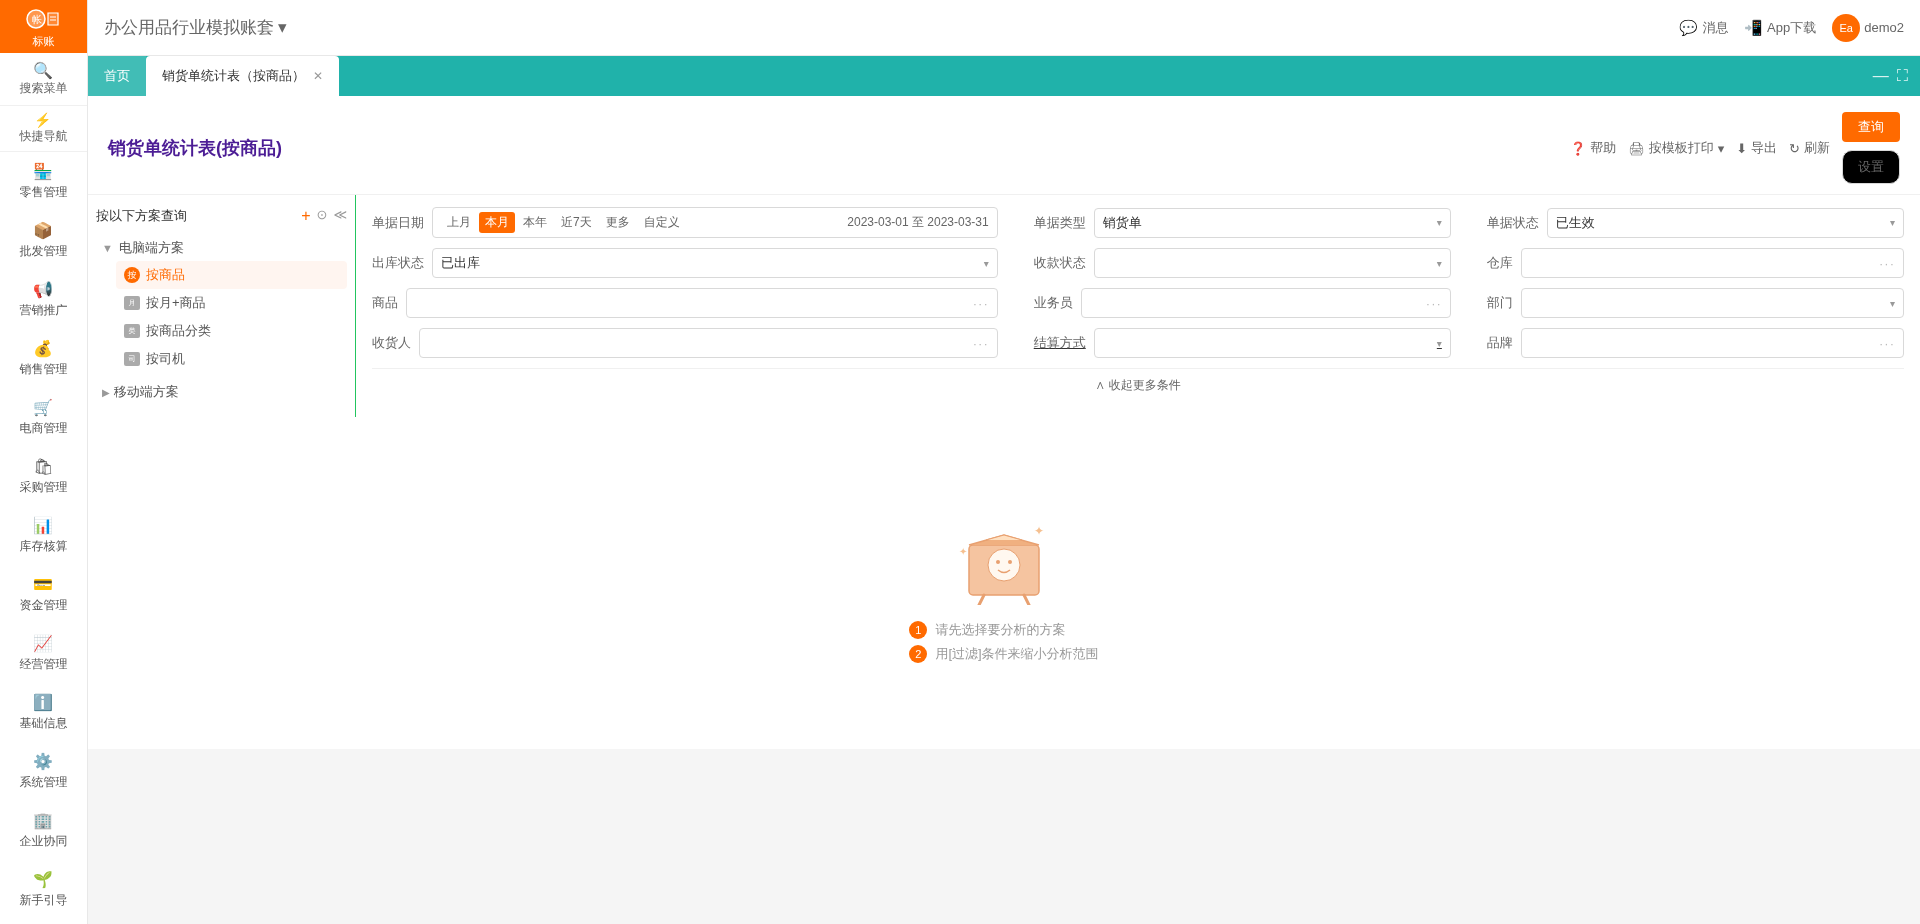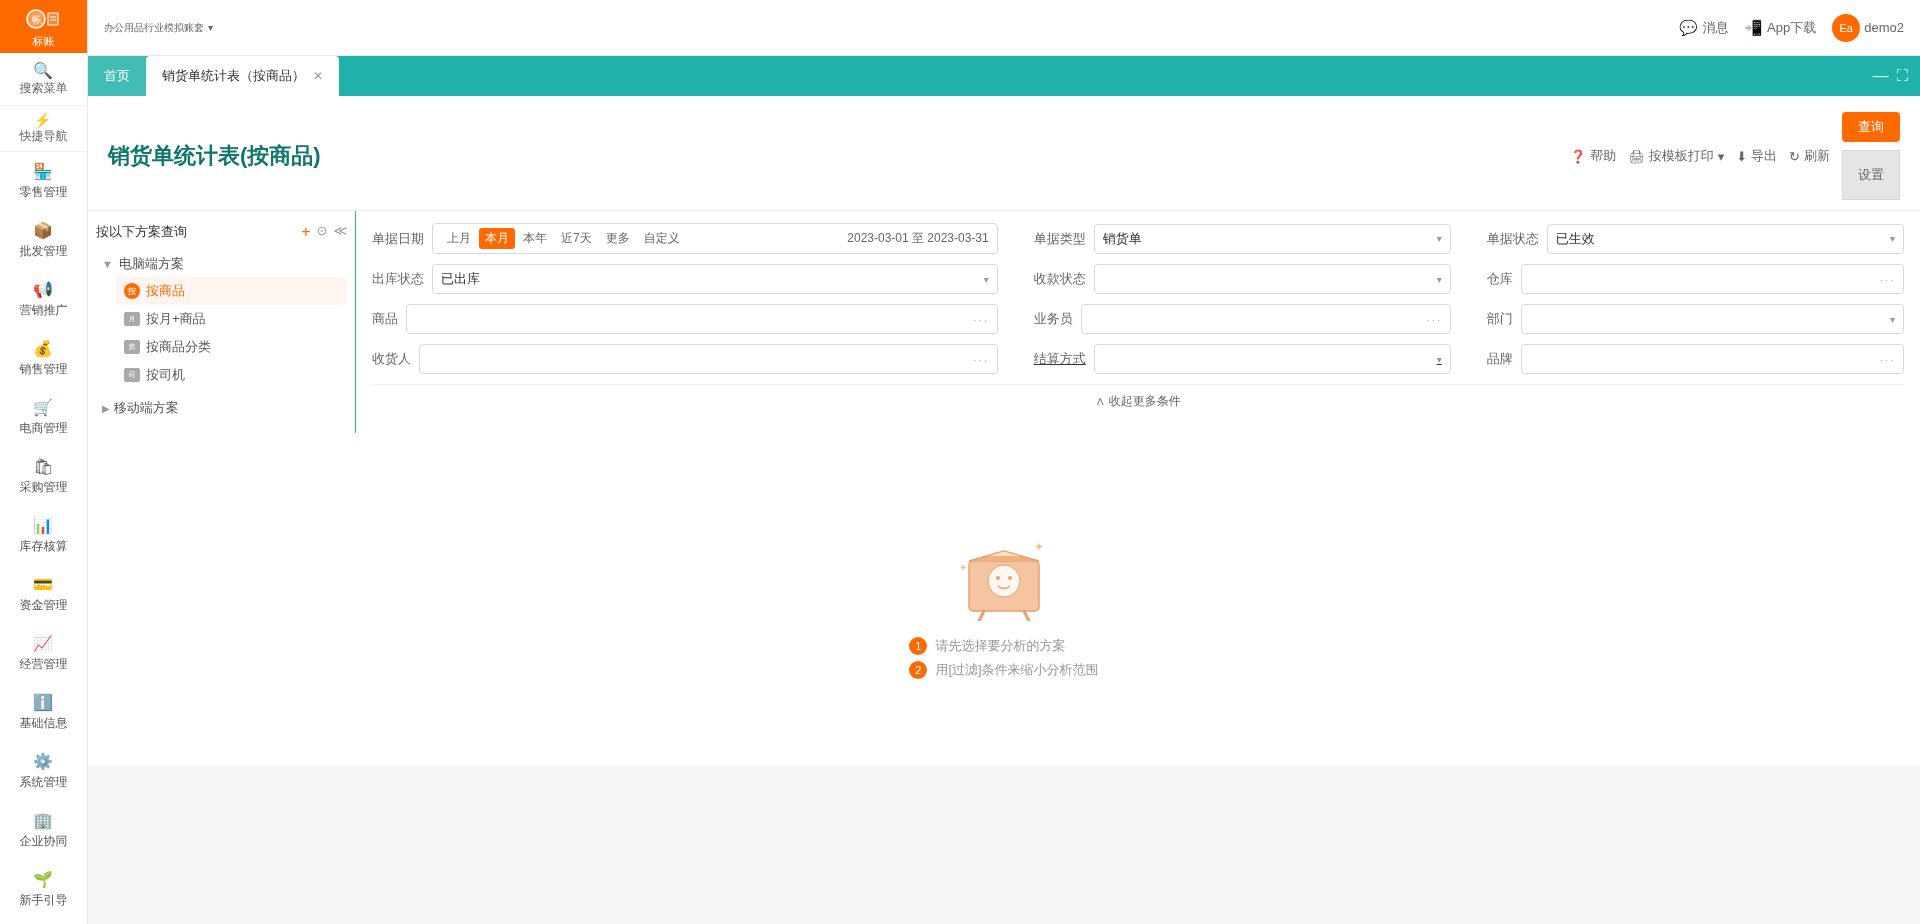--- a/index.html
+++ b/index.html
@@ -13,21 +13,21 @@
     .sidebar-search { padding: 8px 6px; font-size: 12px; color: #666; cursor: pointer; text-align: center; border-bottom: 1px solid #f0f0f0; }
     .sidebar-nav { padding: 6px 6px; font-size: 12px; color: #666; cursor: pointer; text-align: center; border-bottom: 1px solid #f0f0f0; }
     .sidebar-item { padding: 10px 4px; font-size: 12px; color: #555; cursor: pointer; text-align: center; display: flex; flex-direction: column; align-items: center; gap: 3px; }
     .sidebar-item .s-icon { font-size: 16px; }
 
     
     .main-area { flex: 1; display: flex; flex-direction: column; overflow: hidden; }
 
     
     .topbar { height: 56px; background: #fff; display: flex; align-items: center; padding: 0 16px; border-bottom: 1px solid #e8e8e8; justify-content: space-between; }
-    .topbar-left { display: flex; align-items: center; gap: 8px; color: #666; font-size: 10px; }
+    .topbar-left { display: flex; align-items: center; gap: 8px; color: #666; font-size: 17px; }
     .topbar-dropdown { display: flex; align-items: center; gap: 4px; cursor: pointer; }
     .topbar-right { display: flex; align-items: center; gap: 16px; font-size: 13px; color: #666; }
     .topbar-right-item { display: flex; align-items: center; gap: 4px; cursor: pointer; }
     .avatar { width: 28px; height: 28px; border-radius: 50%; background: #ff6a00; color: #fff; display: flex; align-items: center; justify-content: center; font-size: 11px; }
 
     
     .tabbar { height: 40px; background: #20b2aa; display: flex; align-items: center; padding: 0 0; }
     .tab { height: 40px; display: flex; align-items: center; padding: 0 16px; font-size: 13px; cursor: pointer; color: rgba(255,255,255,0.85); position: relative; }
     .tab.home { background: rgba(255,255,255,0.15); color: #fff; }
     .tab.active { background: #fff; color: #333; border-radius: 4px 4px 0 0; }
@@ -37,25 +37,25 @@
     .tab-actions span { font-size: 16px; cursor: pointer; }
 
     
     .content { flex: 1; overflow: auto; background: #f5f5f5; }
 
     
     .page-content { background: #fff; margin: 0; }
 
     
     .page-header { padding: 16px 20px 0; display: flex; align-items: center; justify-content: space-between; background: #fff; border-bottom: 1px solid #f0f0f0; padding-bottom: 10px; }
-    .page-title { font-size: 22px; font-weight: 600; color: #0f766e; }
+    .page-title { font-size: 18px; font-weight: 600; color: #4c1d95; }
     .page-actions { display: flex; align-items: center; gap: 12px; font-size: 13px; color: #666; }
     .page-action { display: flex; align-items: center; gap: 4px; cursor: pointer; }
     .btn-primary { background: #ff6a00; color: #fff; border: none; padding: 6px 16px; border-radius: 4px; cursor: pointer; font-size: 13px; }
-    .btn-setting { background: #e5e5e5; color: #666; border: 1px solid #d9d9d9; padding: 15px 14px; border-radius: 0; cursor: pointer; font-size: 13px; margin-top: 4px; display: block; width: 100%; text-align: center; }
+    .btn-setting { background: #000000; color: #666; border: 1px solid #d9d9d9; padding: 7px 14px; border-radius: 10px; cursor: pointer; font-size: 13px; margin-top: 4px; display: block; width: 100%; text-align: center; }
 
     
     .filter-area { display: flex; background: #fff; }
     .filter-left { width: 268px; border-right: 1px solid #22c55e; padding: 12px 8px; flex-shrink: 0; }
     .filter-left-header { display: flex; align-items: center; justify-content: space-between; font-size: 13px; color: #333; margin-bottom: 10px; }
     .filter-left-title { font-weight: 500; }
     .filter-left-icons { display: flex; gap: 6px; color: #999; }
     .filter-tree { font-size: 13px; }
     .filter-tree-group { margin-bottom: 4px; }
     .filter-tree-parent { display: flex; align-items: center; gap: 6px; padding: 4px 6px; color: #555; cursor: pointer; }

